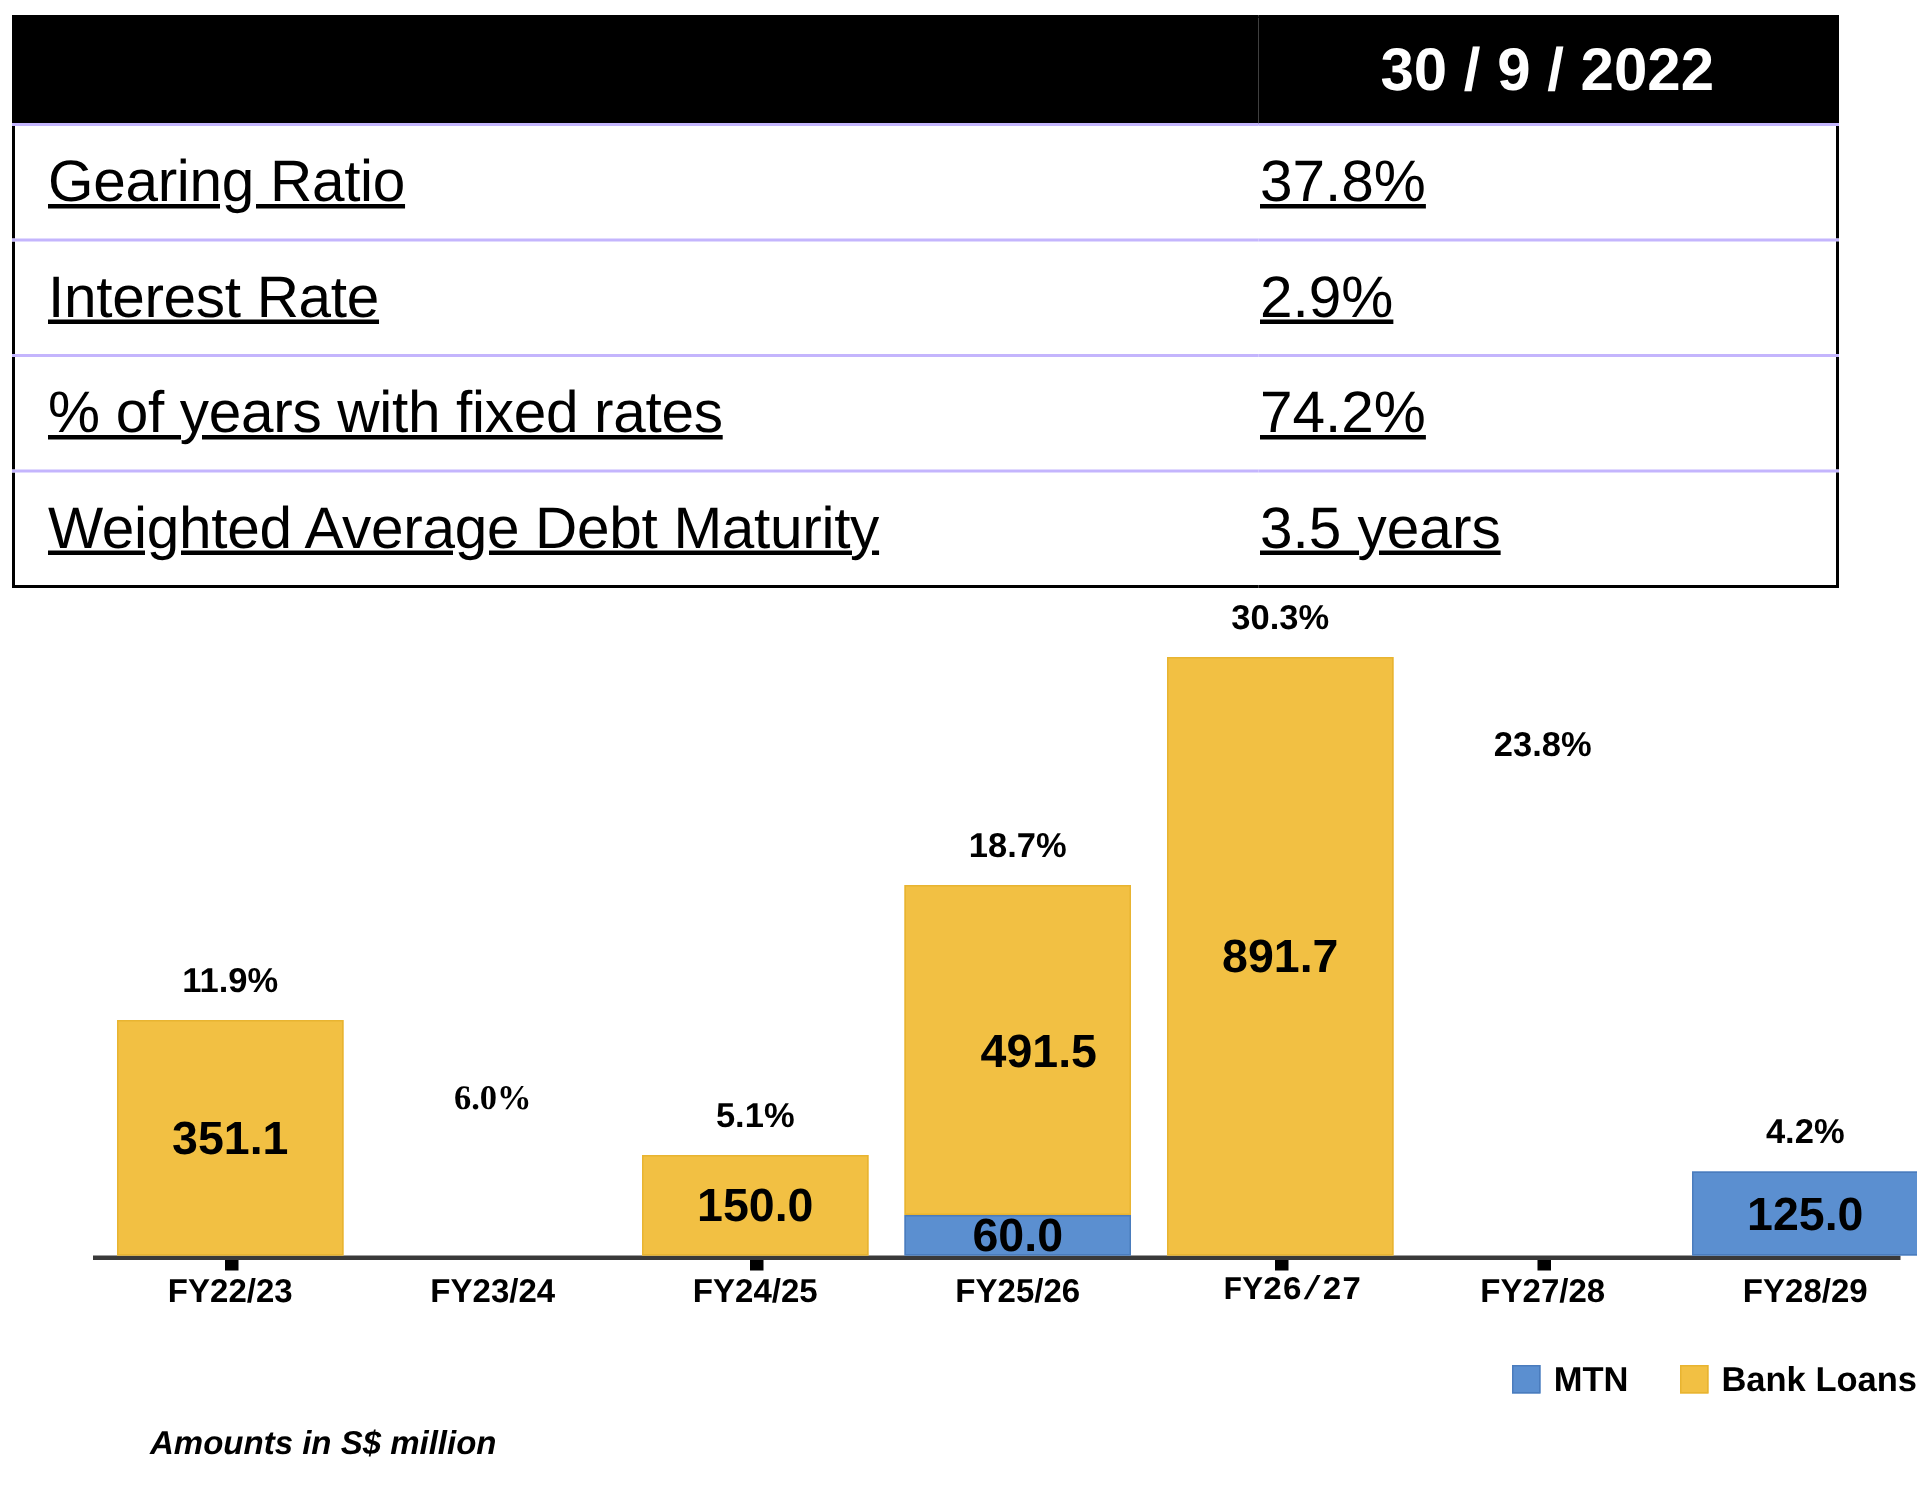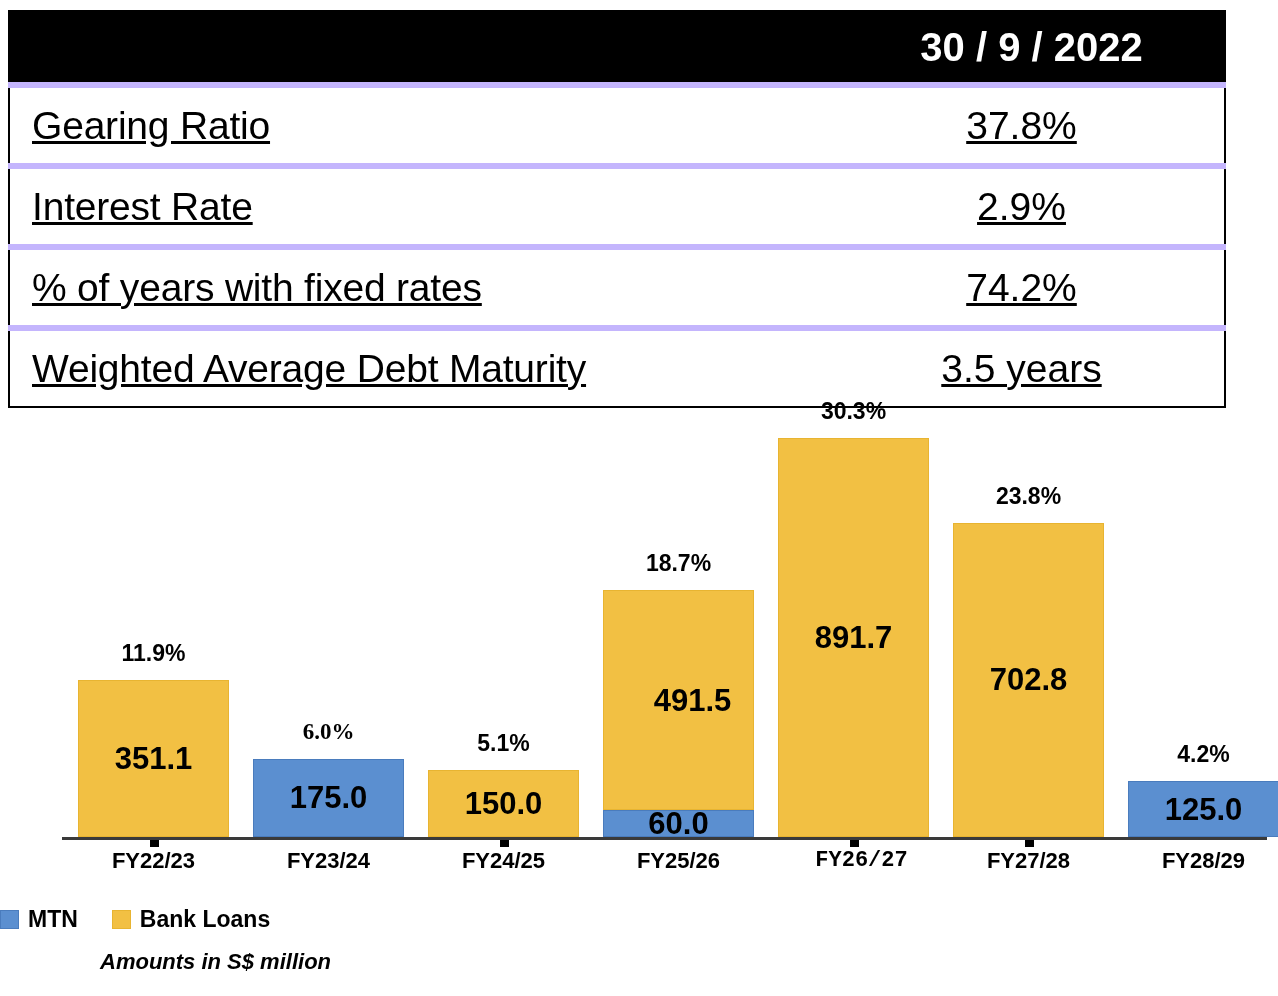--- a/index.html
+++ b/index.html
@@ -38,34 +38,34 @@
     font-size: 40px;
     font-weight: bold;
     border: none;
     vertical-align: middle;
   }
   #summary-table thead th.head-blank { text-align: left; }
   #summary-table thead th.head-date  { text-align: center; }
 
   #summary-table tbody td {
     height: 73px;
-    border-top: 6px solid #c4b5fd;
+    border-top: 2px solid #c4b5fd;
     font-size: 39px;
     font-weight: normal;
     color: #000000;
     vertical-align: middle;
     background: #ffffff;
   }
   #summary-table tbody td.cell-label {
     text-align: left;
     padding-left: 22px;
     letter-spacing: -0.2px;
   }
   #summary-table tbody td.cell-value {
-    text-align: center;
+    text-align: left;
     padding-right: 21px;
   }
 
   
   #chart {
     position: absolute;
     left: 0;
     top: 396px;
     width: 1278px;
     height: 600px;
@@ -143,21 +143,21 @@
     white-space: nowrap;
   }
 
   
   #legend {
     position: absolute;
     left: 0;
     top: 510px;
     width: 1278px;
     display: flex;
-    justify-content: flex-start;
+    justify-content: flex-end;
     align-items: center;
     gap: 34px;
   }
   .legend-item {
     display: flex;
     align-items: center;
     gap: 9px;
   }
   .legend-swatch {
     width: 17px;
@@ -220,25 +220,20 @@
     <div class="axis-line"></div>
 
   <div class="bar-group" style="left: 78px; height: 157.012px;">
         <div class="seg seg-bank" style="height: 157.012px;">
           <span class="seg-label">351.1</span>
         </div>
       </div>
       <div class="pct-label" style="left: 78px; top: 243.988px;">11.9%</div>
       <div class="cat-label" style="left: 78px;">FY22/23</div>
       <div class="axis-tick" style="left: 149.5px;"></div>
-      <div class="bar-group" style="left: 253px; height: 78.26px;">
-        <div class="seg seg-mtn" style="height: 78.26px;">
-          <span class="seg-label">175.0</span>
-        </div>
-      </div>
       <div class="pct-label" style="left: 253px; top: 322.74px; font-family: Liberation Serif, serif;">6.0%</div>
       <div class="cat-label" style="left: 253px;">FY23/24</div>
       <div class="bar-group" style="left: 428px; height: 67.08px;">
         <div class="seg seg-bank" style="height: 67.08px;">
           <span class="seg-label">150.0</span>
         </div>
       </div>
       <div class="pct-label" style="left: 428px; top: 333.92px;">5.1%</div>
       <div class="cat-label" style="left: 428px;">FY24/25</div>
       <div class="axis-tick" style="left: 499.5px;"></div>
@@ -253,25 +248,20 @@
       <div class="pct-label" style="left: 603px; top: 154.369px;">18.7%</div>
       <div class="cat-label" style="left: 603px;">FY25/26</div>
       <div class="bar-group" style="left: 778px; height: 398.768px;">
         <div class="seg seg-bank" style="height: 398.768px;">
           <span class="seg-label">891.7</span>
         </div>
       </div>
       <div class="pct-label" style="left: 778px; top: 2.23176px;">30.3%</div>
       <div class="cat-label" style="left: 786px; font-family: Liberation Mono, monospace;">FY26/27</div>
       <div class="axis-tick" style="left: 849.5px;"></div>
-      <div class="bar-group" style="left: 953px; height: 314.292px;">
-        <div class="seg seg-bank" style="height: 314.292px;">
-          <span class="seg-label">702.8</span>
-        </div>
-      </div>
       <div class="pct-label" style="left: 953px; top: 86.7078px;">23.8%</div>
       <div class="cat-label" style="left: 953px;">FY27/28</div>
       <div class="axis-tick" style="left: 1024.5px;"></div>
       <div class="bar-group" style="left: 1128px; height: 55.9px;">
         <div class="seg seg-mtn" style="height: 55.9px;">
           <span class="seg-label">125.0</span>
         </div>
       </div>
       <div class="pct-label" style="left: 1128px; top: 345.1px;">4.2%</div>
       <div class="cat-label" style="left: 1128px;">FY28/29</div>

